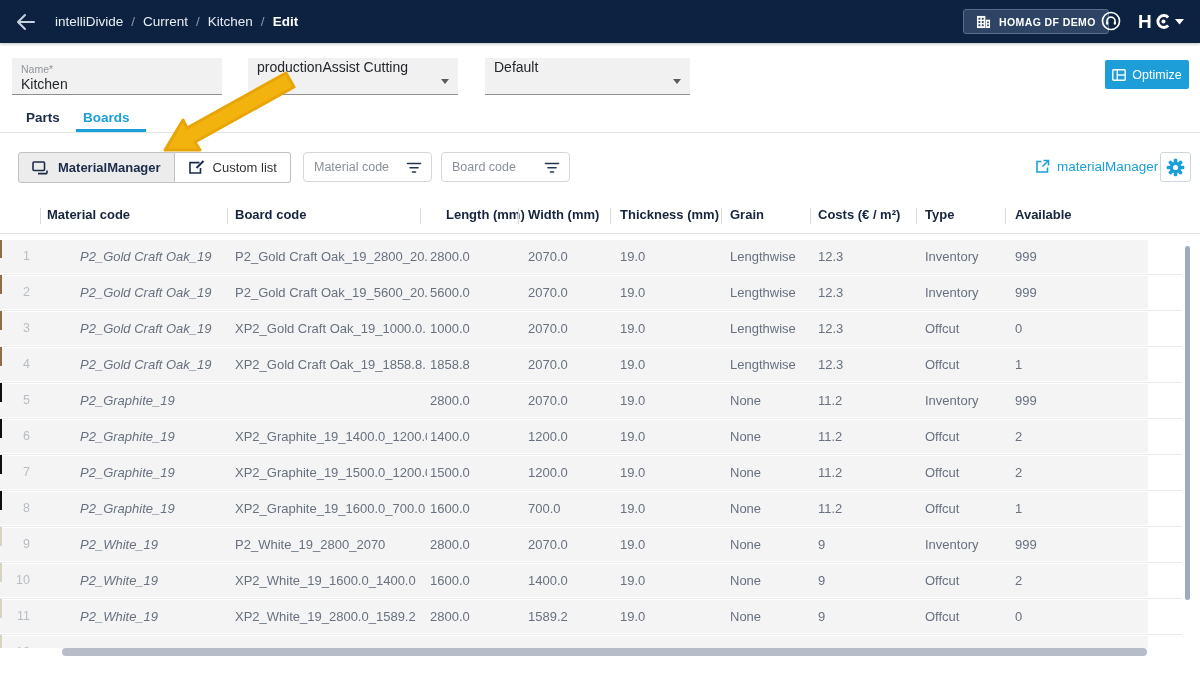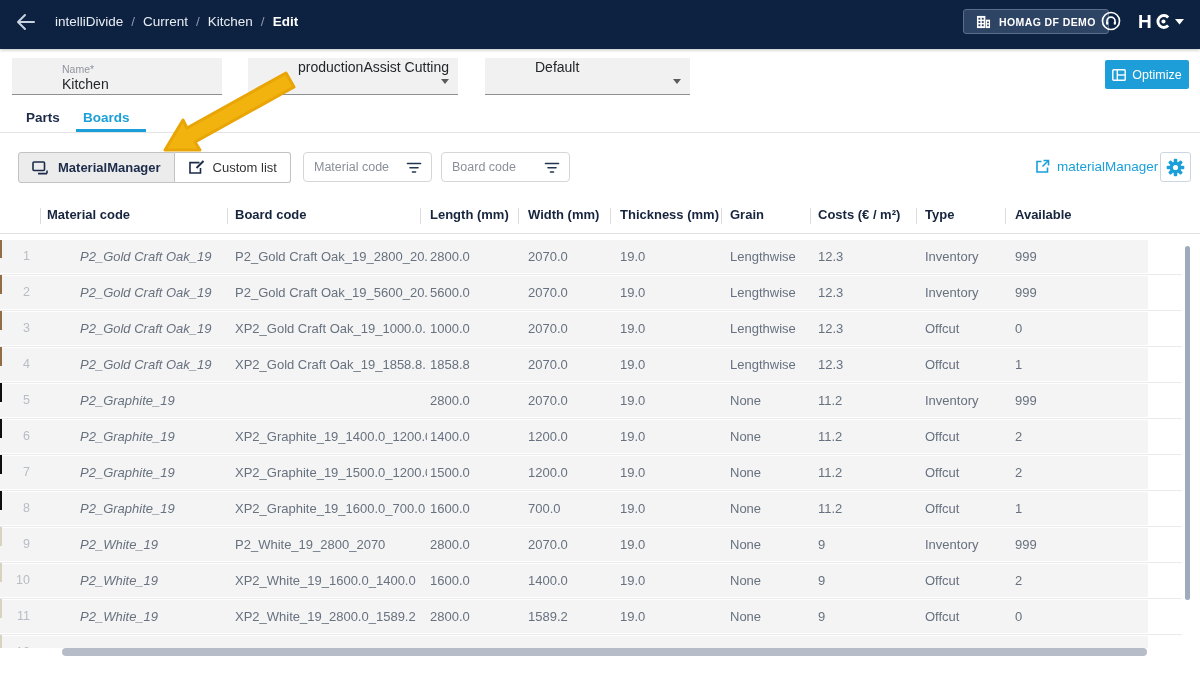--- a/index.html
+++ b/index.html
@@ -1,33 +1,33 @@
 <!DOCTYPE html>
 <html><head>
 <meta charset="utf-8">
 <style>
   html,body{margin:0;padding:0;background:#fff;}
   *{box-sizing:border-box;font-family:"Liberation Sans",sans-serif;}
   .screen{position:relative;width:1200px;height:675px;background:#fff;overflow:hidden;}
 
   
-  .topbar{position:absolute;left:0;top:0;width:1200px;height:49px;background:#0c2240;box-shadow:0 1px 3px rgba(0,0,0,.25);}
+  .topbar{position:absolute;left:0;top:0;width:1200px;height:43px;background:#0c2240;box-shadow:0 1px 3px rgba(0,0,0,.25);}
   .back-btn{position:absolute;left:14px;top:10px;width:24px;height:24px;cursor:pointer;}
   .crumbs{position:absolute;left:55px;top:0;height:43px;display:flex;align-items:center;gap:8px;font-size:13.5px;color:#e9edf4;}
   .crumbs .sep{color:#8d97ab;}
   .crumbs .crumb{cursor:pointer;}
   .crumbs .current{font-weight:bold;color:#fff;}
   .org-btn{position:absolute;left:963px;top:9px;height:25px;padding:0 12px;display:flex;align-items:center;gap:8px;
     background:#2e4464;border:1px solid #5a6d8a;border-radius:3px;color:#fff;font-size:10.5px;font-weight:bold;letter-spacing:.4px;cursor:pointer;}
   .headset{position:absolute;left:1100px;top:10px;width:22px;height:22px;cursor:pointer;}
   .logo{position:absolute;left:1138px;top:9px;height:25px;display:flex;align-items:center;gap:3px;cursor:pointer;}
   .logo .h{color:#fff;font-weight:bold;font-size:19px;line-height:22px;}
 
   
-  .field{position:absolute;top:58px;height:37px;background:#f1f1f1;border-bottom:1px solid #8f8f8f;padding-left:41px;}
+  .field{position:absolute;top:58px;height:37px;background:#f1f1f1;border-bottom:1px solid #8f8f8f;}
   .field .lbl{display:block;font-size:10.5px;color:#8f959d;padding:5px 9px 0;}
   .field .val{display:block;font-size:14px;color:#23262a;padding:1px 9px 0;white-space:nowrap;background:transparent;border:0;width:100%;outline:none;}
   .field .caret{position:absolute;right:9px;bottom:10px;width:0;height:0;border-left:4.5px solid transparent;border-right:4.5px solid transparent;border-top:5px solid #5c5c5c;}
   .f-name{left:12px;width:210px;}
   .f-machine{left:248px;width:210px;}
   .f-params{left:485px;width:205px;}
 
   .optimize-btn{position:absolute;left:1105px;top:60px;width:84px;height:29px;background:#1d9ed8;border:none;border-radius:2px;
     color:#fff;font-size:12.5px;display:flex;align-items:center;justify-content:center;gap:6px;cursor:pointer;}
 
@@ -216,21 +216,21 @@
         <rect x="-1.9" y="-9.3" width="3.8" height="18.6" rx="1.2" transform="rotate(90)"></rect>
         <rect x="-1.9" y="-9.3" width="3.8" height="18.6" rx="1.2" transform="rotate(135)"></rect>
         <circle r="6"></circle>
       </g>
       <circle r="2.7" fill="#fff"></circle>
     </svg>
   </div>
 
   <div class="th" style="left:47px">Material code</div>
   <div class="th" style="left:235px">Board code</div>
-  <div class="th" style="left:430px">Length (mm)</div>
+  <div class="th" style="left:446px">Length (mm)</div>
   <div class="th" style="left:528px">Width (mm)</div>
   <div class="th" style="left:620px">Thickness (mm)</div>
   <div class="th" style="left:730px">Grain</div>
   <div class="th" style="left:818px">Costs (€ / m²)</div>
   <div class="th" style="left:925px">Type</div>
   <div class="th" style="left:1015px">Available</div>
   <div class="th-sep" style="left:40px"></div>
   <div class="th-sep" style="left:227px"></div>
   <div class="th-sep" style="left:420px"></div>
   <div class="th-sep" style="left:518px"></div>

